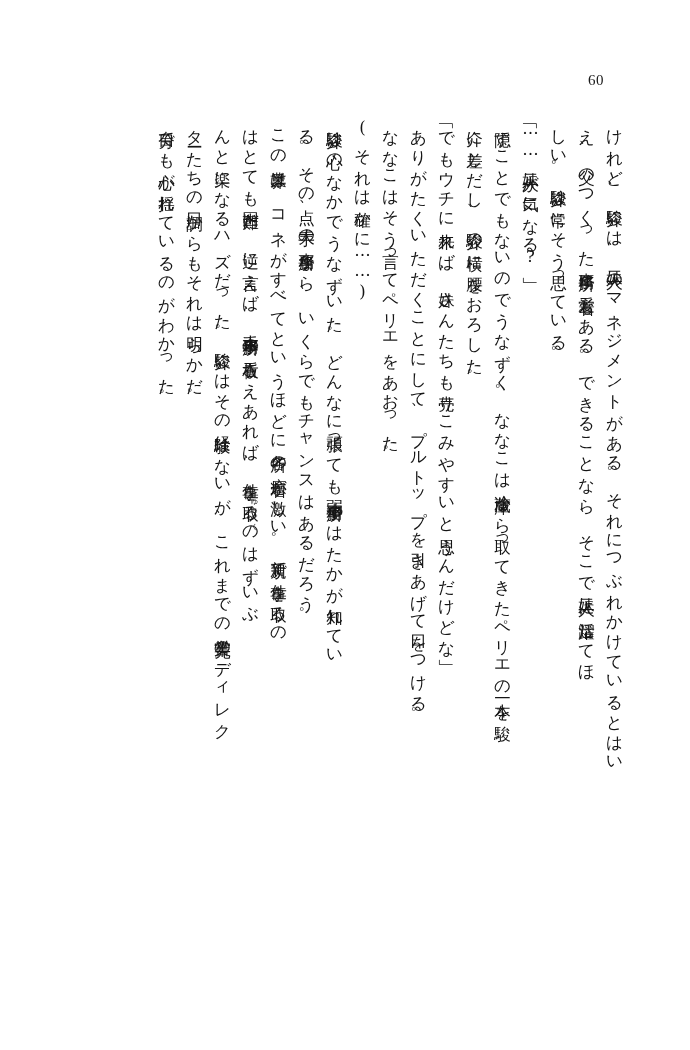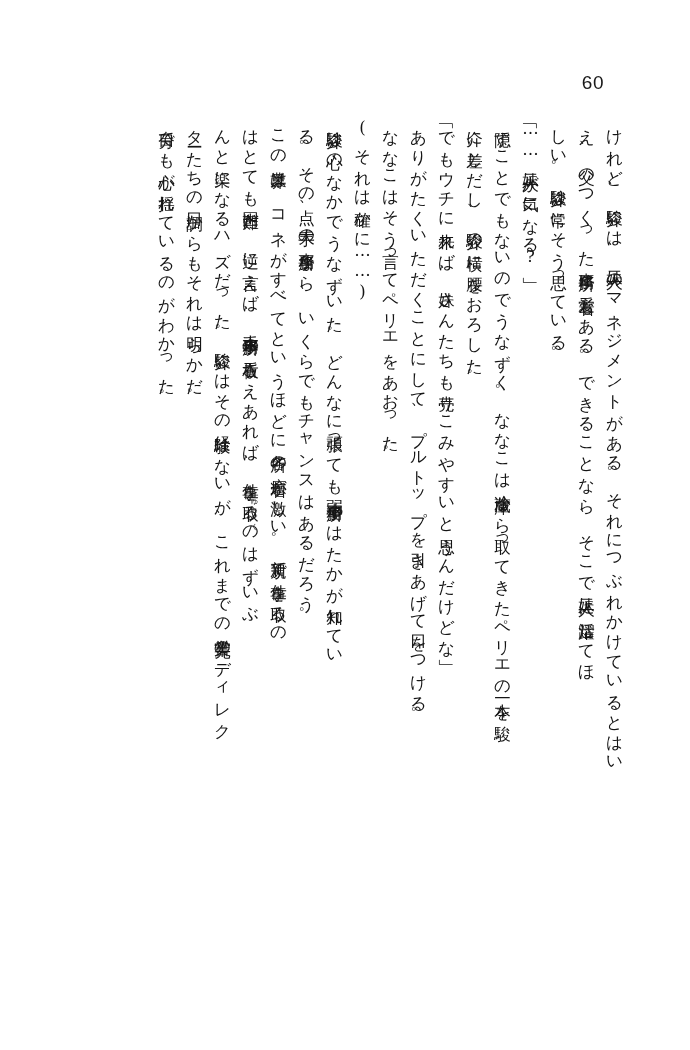--- a/index.html
+++ b/index.html
@@ -20,22 +20,22 @@
     width: 690px;
     height: 1050px;
     background: #ffffff;
   }
 
   
   .page-number {
     position: absolute;
     top: 72px;
     right: 86px;
-    font-family: Liberation Sans, sans-serif;
-    font-size: 19px;
+    font-family: Liberation Serif, serif;
+    font-size: 15px;
     color: #1a1a1a;
     letter-spacing: 0.5px;
   }
 
   
   .text-body {
     position: absolute;
     top: 118px;
     right: 68px;
     left: 60px;

